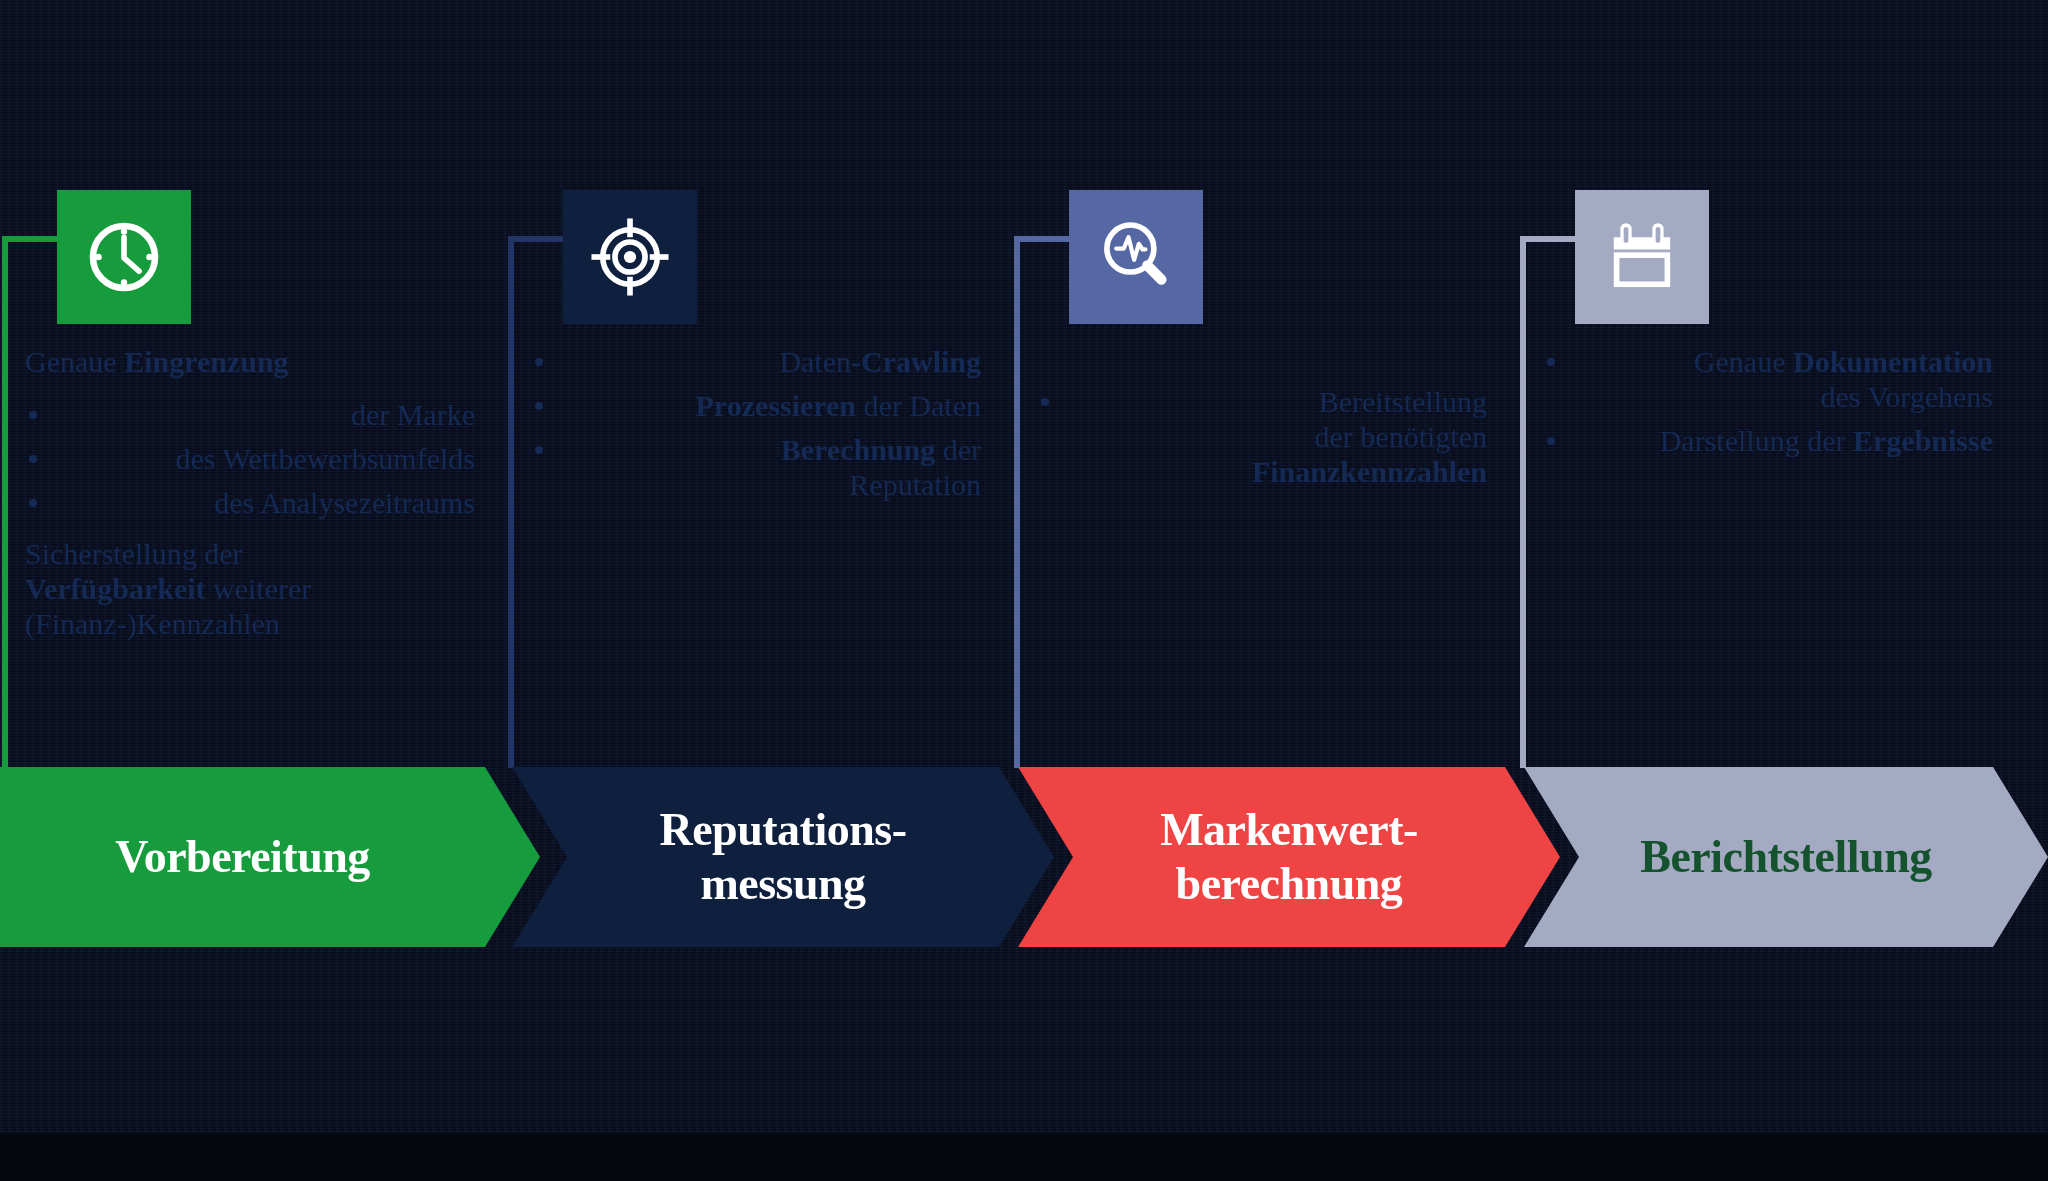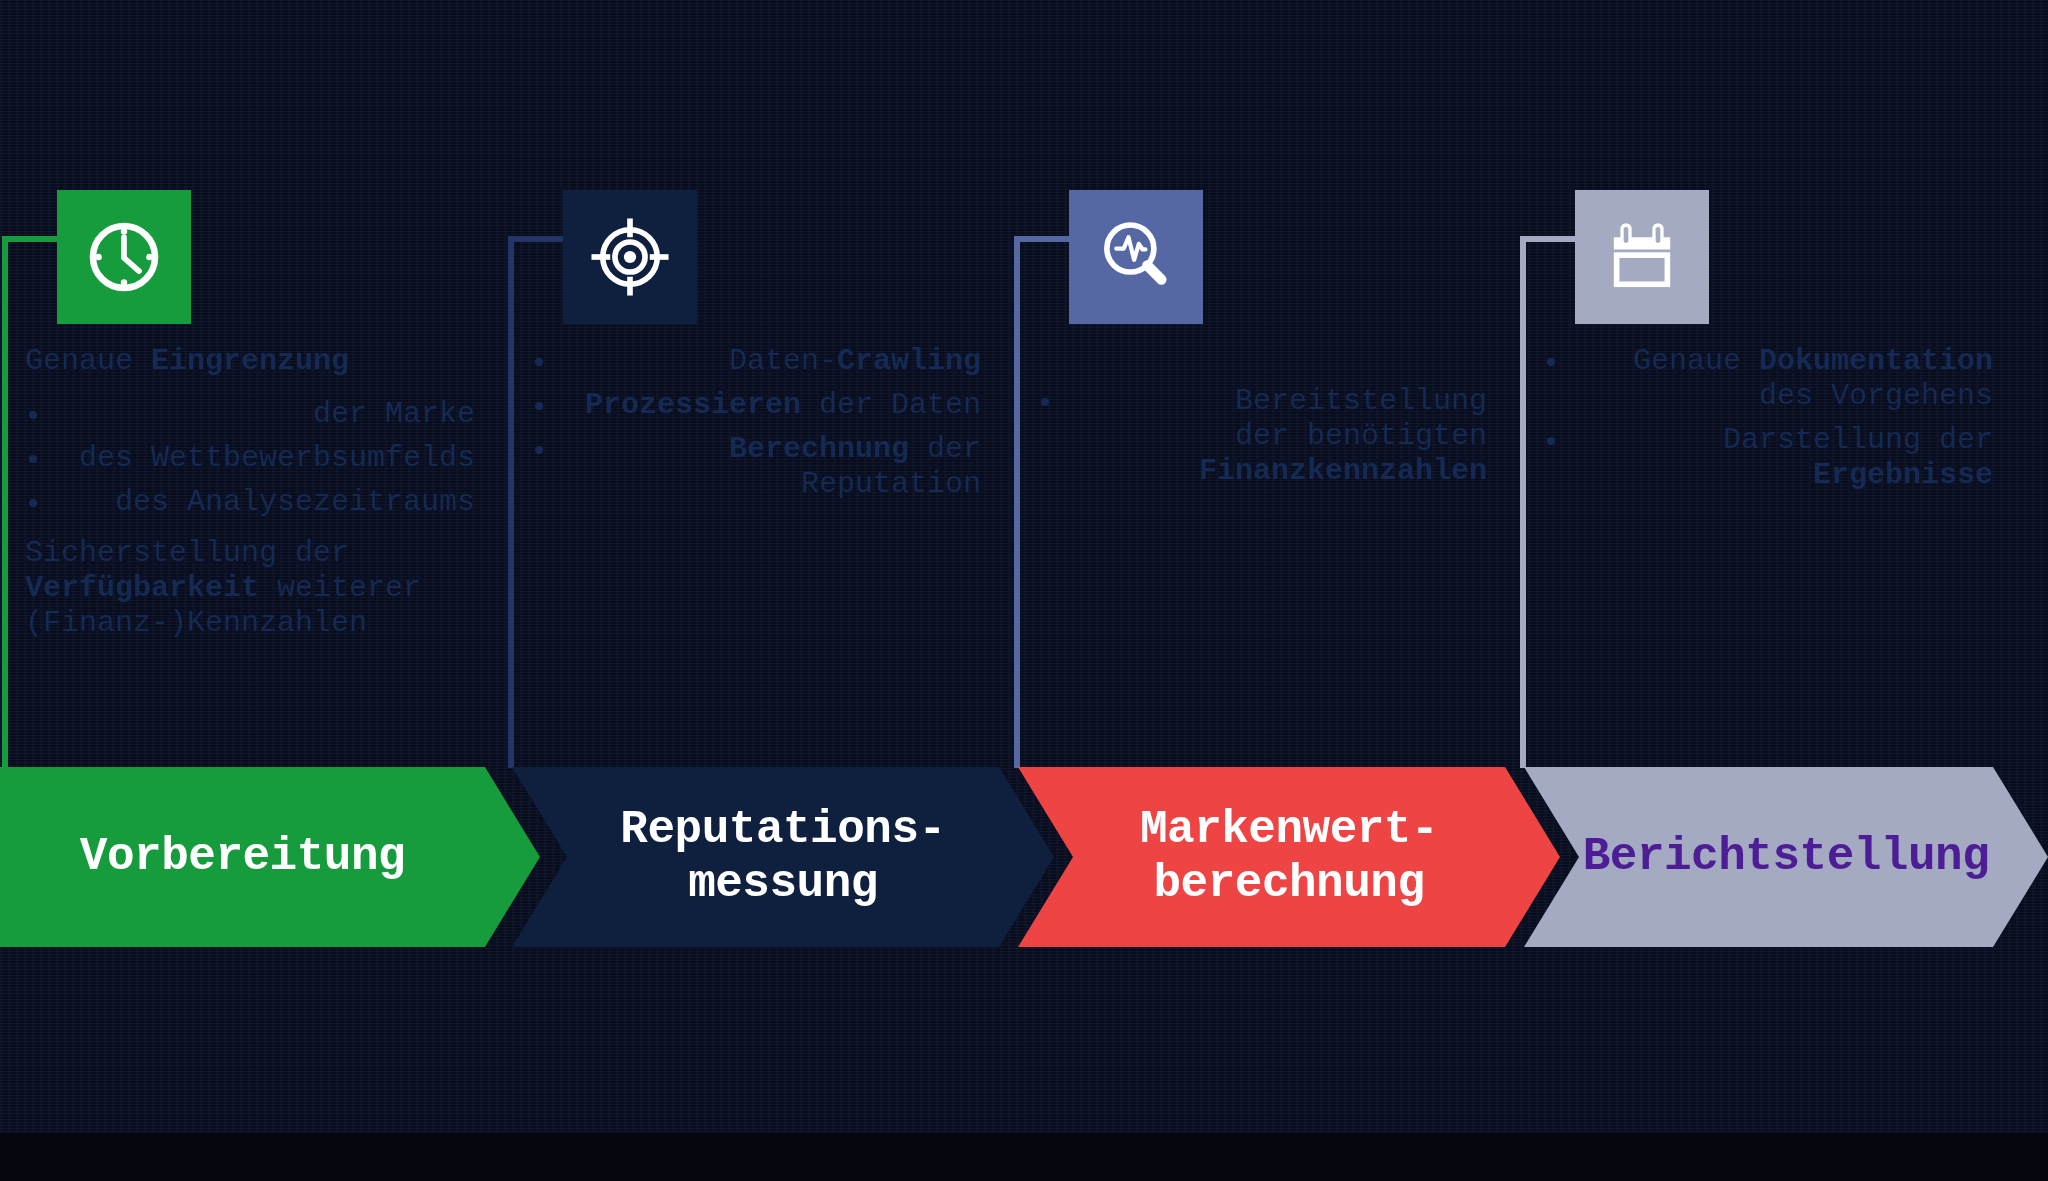--- a/index.html
+++ b/index.html
@@ -1,19 +1,19 @@
 <!DOCTYPE html>
 <html><head>
 <meta charset="utf-8">
 <style>
   html,body{margin:0;padding:0;background:#05070f;}
   .canvas{
     position:relative;width:2048px;height:1133px;overflow:hidden;
     background:#090d1b;
-    font-family:Liberation Mono, monospace;
+    font-family:Liberation Serif, serif;
   }
   
   .canvas::before{
     content:"";position:absolute;inset:0;z-index:0;pointer-events:none;
     background-image:
       repeating-linear-gradient(180deg, rgba(48,72,132,0.13) 0 1px, transparent 1px 3px),
       repeating-linear-gradient(90deg, rgba(48,72,132,0.07) 0 3px, transparent 3px 8px);
   }
   .stage{position:absolute;top:0;width:512px;height:770px;z-index:1;}
   .connector-v{position:absolute;left:2px;top:236px;width:6px;height:532px;}
@@ -128,16 +128,16 @@
   </div>
   <div class="arrow arrow-mid arrow-2" style="background: rgb(15, 31, 62);">
     <div class="arrow-label" style="color: rgb(255, 255, 255);">Reputations-
 messung</div>
   </div>
   <div class="arrow arrow-mid arrow-3" style="background: #ef4444;">
     <div class="arrow-label" style="color: rgb(255, 255, 255);">Markenwert-
 berechnung</div>
   </div>
   <div class="arrow arrow-mid arrow-4" style="background: rgb(165, 170, 195);">
-    <div class="arrow-label" style="color: #4c1d95;">Berichtstellung</div>
+    <div class="arrow-label" style="color: #14532d;">Berichtstellung</div>
   </div>
 
 </div>
 
 </body></html>

